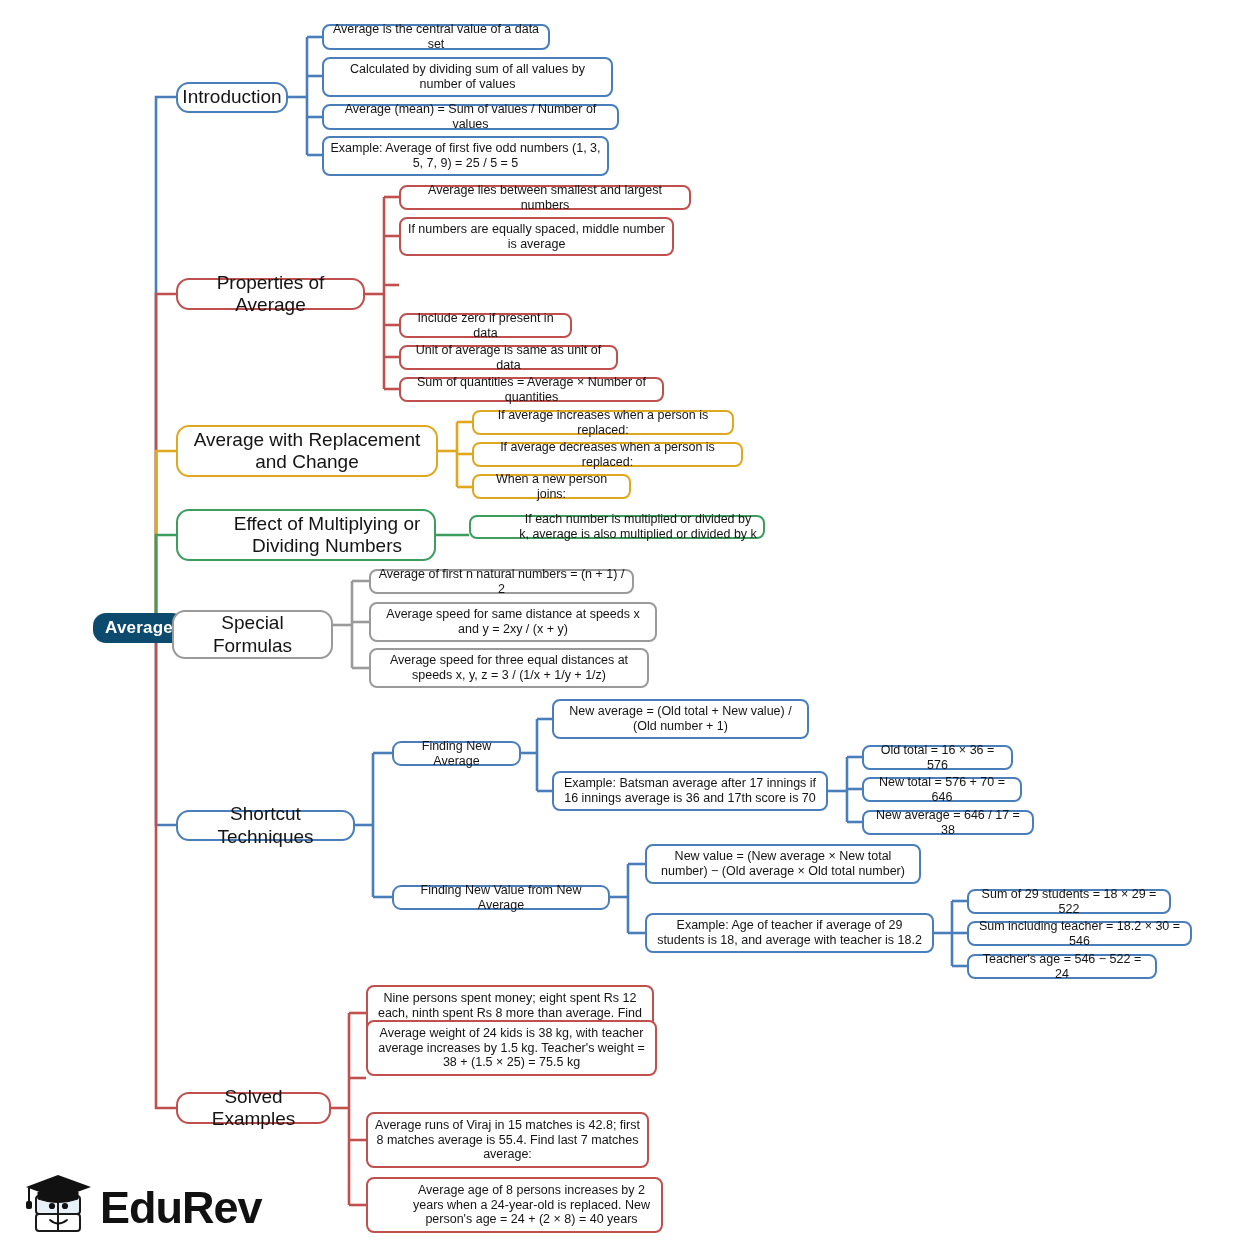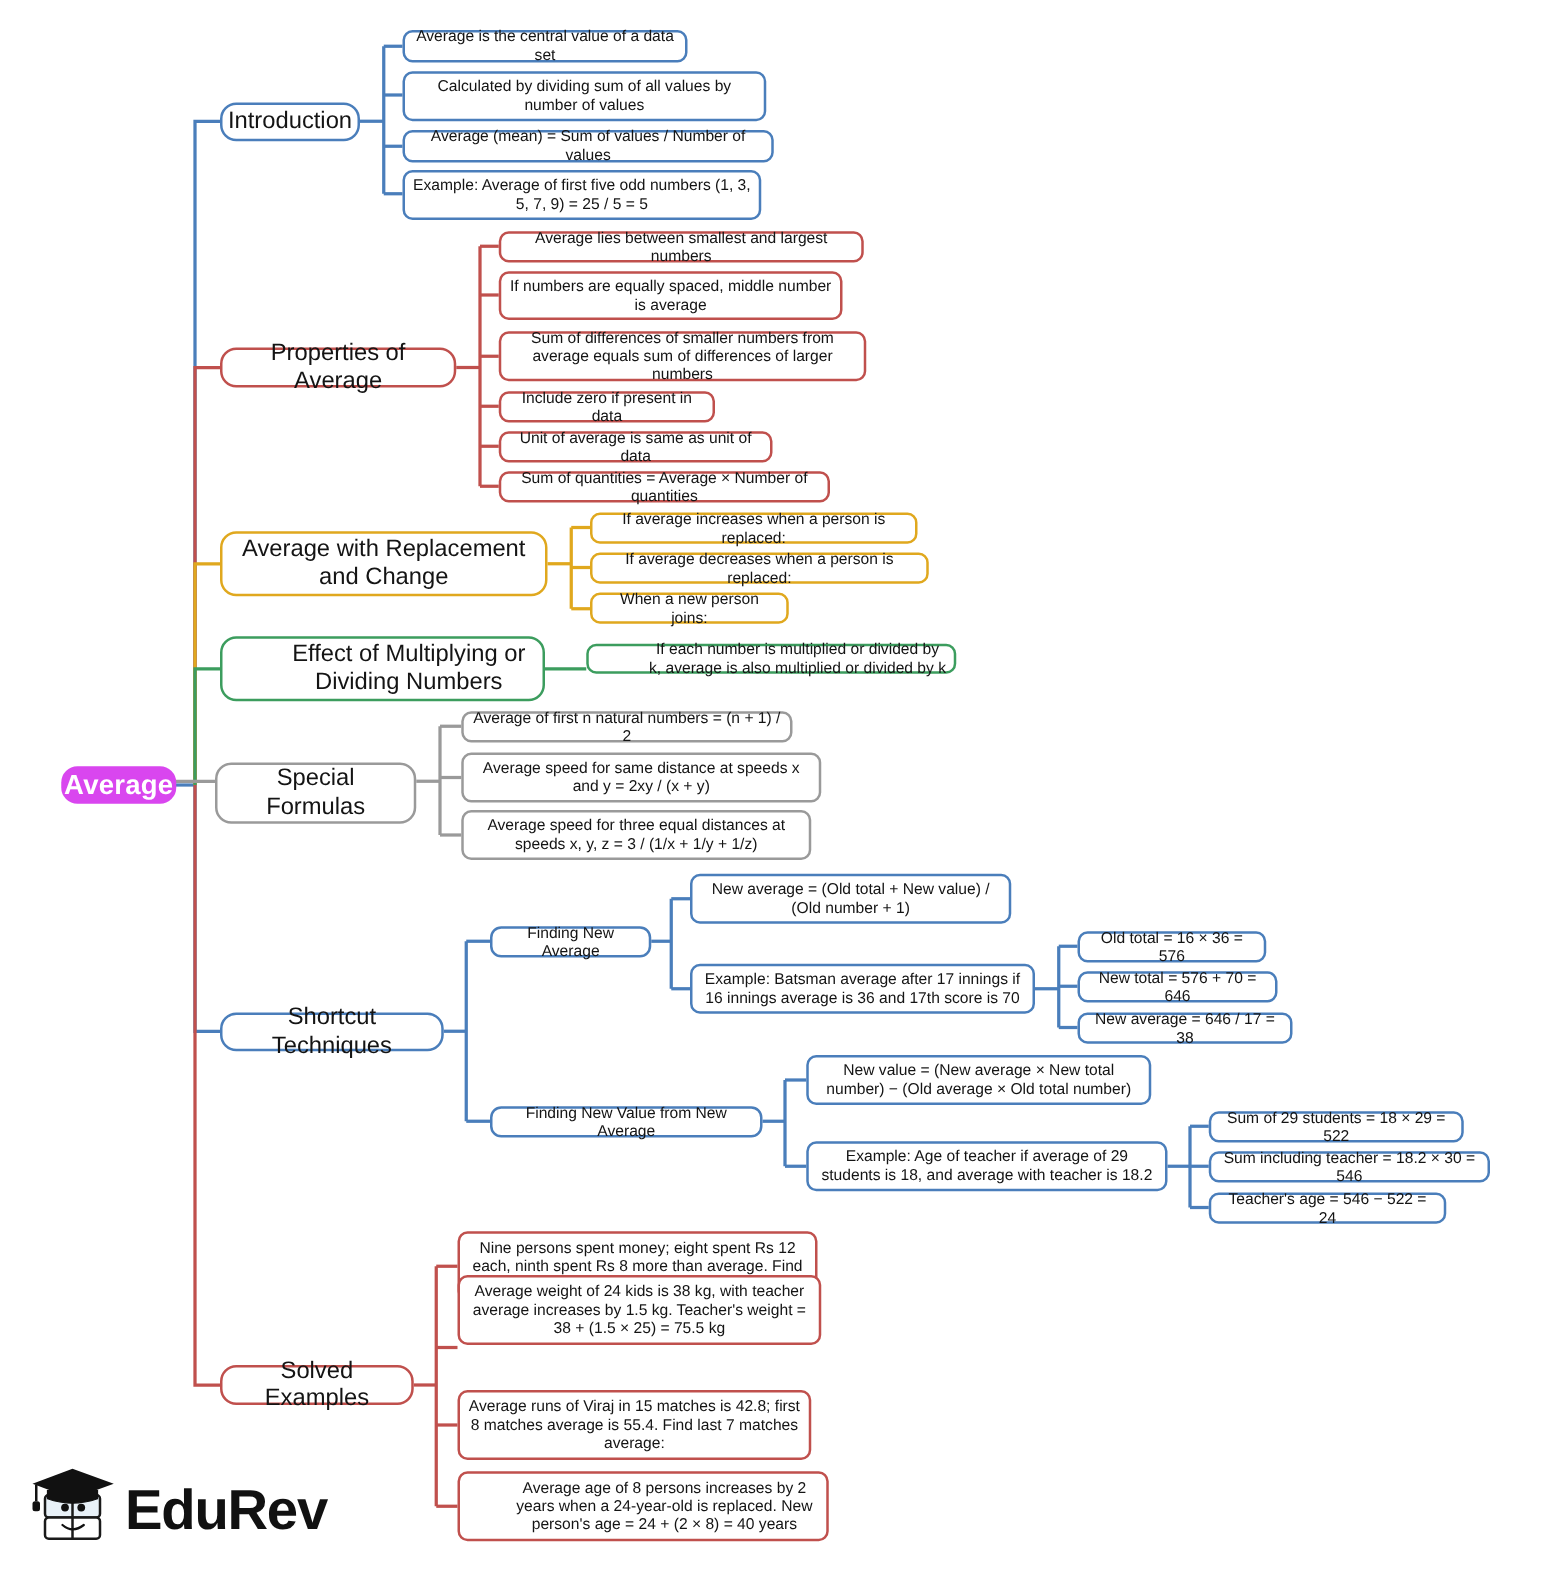--- a/index.html
+++ b/index.html
@@ -7,22 +7,22 @@
        font-family:"Liberation Sans","DejaVu Sans",sans-serif;
        -webkit-font-smoothing:antialiased;}
   #canvas{position:absolute;left:0;top:0;width:1253px;height:1256px;overflow:hidden;}
   svg.links{position:absolute;left:0;top:0;width:1253px;height:1256px;pointer-events:none;}
 
   .node{position:absolute;box-sizing:border-box;display:flex;align-items:center;
         justify-content:center;text-align:center;background:#ffffff;
         border-style:solid;border-width:2px;border-radius:9px;line-height:1.18;
         color:#141414;padding:2px 6px;}
 
-  .root{background:#d946ef;color:#ffffff;border:none;border-radius:13px;
-        font-size:22px;font-weight:bold;letter-spacing:.2px;}
+  .root{background:#0c4a6e;color:#ffffff;border:none;border-radius:13px;
+        font-size:17px;font-weight:bold;letter-spacing:.2px;margin-left:44px;}
 
   
   .topic{font-size:19px;border-radius:13px;}
   
   .leaf{font-size:12.5px;border-radius:8px;}
   .mid{font-size:12.5px;border-radius:9px;}
 
   .c-blue  {border-color:#4a7ebb;}
   .c-red   {border-color:#c0504d;}
   .c-gold  {border-color:#e0a81e;}
@@ -123,21 +123,20 @@
 
   <div class="node leaf c-blue" style="left:322px;top:24px;width:228px;height:26px;">Average is the central value of a data set</div>
   <div class="node leaf c-blue" style="left:322px;top:57px;width:291px;height:40px;">Calculated by dividing sum of all values by number of values</div>
   <div class="node leaf c-blue" style="left:322px;top:104px;width:297px;height:26px;">Average (mean) = Sum of values / Number of values</div>
   <div class="node leaf c-blue" style="left:322px;top:136px;width:287px;height:40px;">Example: Average of first five odd numbers (1, 3, 5, 7, 9) = 25 / 5 = 5</div>
 
   <div class="node topic c-red" style="left:176px;top:278px;width:189px;height:32px;">Properties of Average</div>
 
   <div class="node leaf c-red" style="left:399px;top:185px;width:292px;height:25px;">Average lies between smallest and largest numbers</div>
   <div class="node leaf c-red" style="left:399px;top:217px;width:275px;height:39px;">If numbers are equally spaced, middle number is average</div>
-  <div class="node leaf c-red" style="left:399px;top:265px;width:294px;height:40px;">Sum of differences of smaller numbers from average equals sum of differences of larger numbers</div>
   <div class="node leaf c-red" style="left:399px;top:313px;width:173px;height:25px;">Include zero if present in data</div>
   <div class="node leaf c-red" style="left:399px;top:345px;width:219px;height:25px;">Unit of average is same as unit of data</div>
   <div class="node leaf c-red" style="left:399px;top:377px;width:265px;height:25px;">Sum of quantities = Average × Number of quantities</div>
 
   <div class="node topic c-gold" style="left:176px;top:425px;width:262px;height:52px;">Average with Replacement and Change</div>
 
   <div class="node leaf c-gold" style="left:472px;top:410px;width:262px;height:25px;">If average increases when a person is replaced:</div>
   <div class="node leaf c-gold" style="left:472px;top:442px;width:271px;height:25px;">If average decreases when a person is replaced:</div>
   <div class="node leaf c-gold" style="left:472px;top:474px;width:159px;height:25px;">When a new person joins:</div>
 

